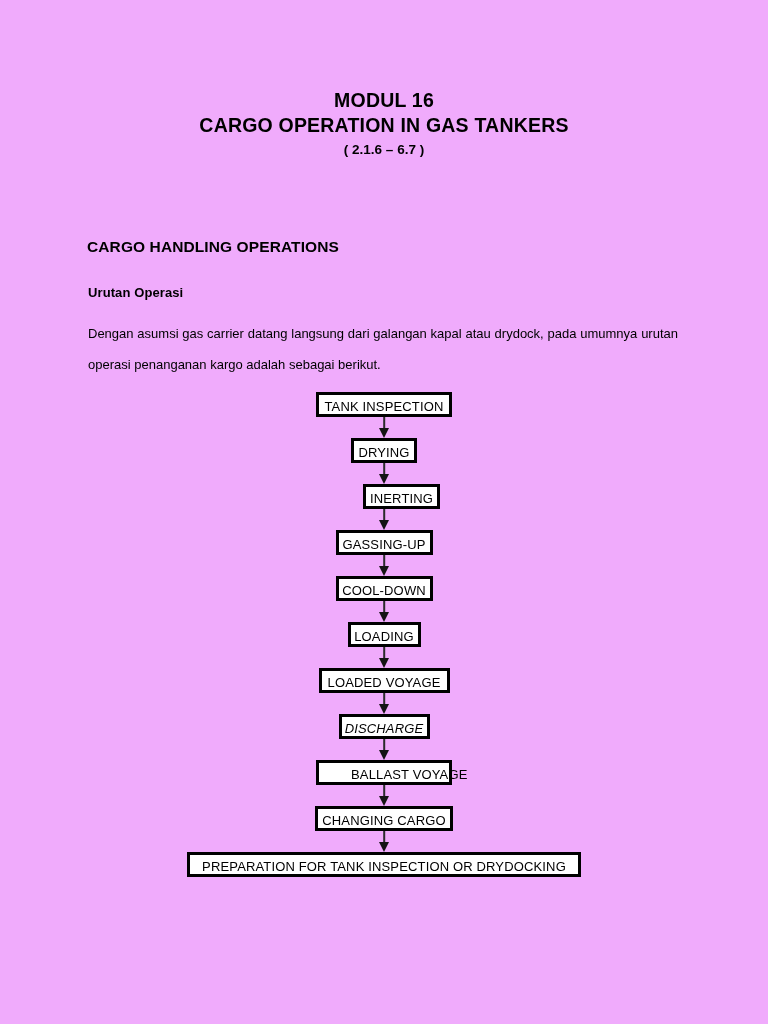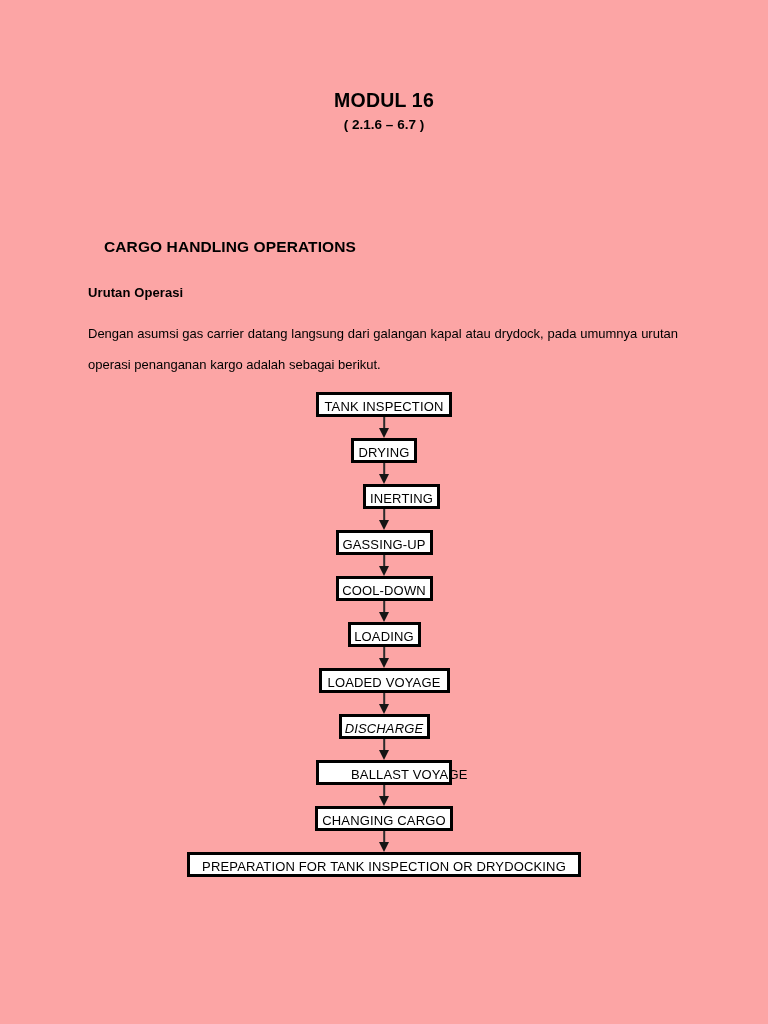--- a/index.html
+++ b/index.html
@@ -12,21 +12,21 @@
     height: 1024px;
     position: relative;
     font-family: "Liberation Sans", sans-serif;
     color: #000000;
     overflow: hidden;
   }
 
   .page {
     position: absolute;
     inset: 0;
-    background: #fca5a5;
+    background: #f0abfc;
   }
 
   
   .title-block {
     position: absolute;
     top: 88px;
     left: 0;
     width: 768px;
     text-align: center;
   }
@@ -46,21 +46,21 @@
     font-size: 13.5px;
     font-weight: bold;
     line-height: 22px;
     margin-top: 1px;
   }
 
   
   .section-heading {
     position: absolute;
     top: 238px;
-    left: 104px;
+    left: 87px;
     font-size: 15.5px;
     font-weight: bold;
     letter-spacing: 0.1px;
   }
   .sub-heading {
     position: absolute;
     top: 285px;
     left: 88px;
     font-size: 13px;
     font-weight: bold;
@@ -129,20 +129,21 @@
     border-top: 10px solid #141414;
   }
 </style>
 </head>
 <body>
 
 <div class="page">
 
   <div class="title-block">
     <div class="title-line1">MODUL 16</div>
+    <div class="title-line2">CARGO OPERATION IN GAS TANKERS</div>
     <div class="title-sub">( 2.1.6 – 6.7 )</div>
   </div>
 
   <div class="section-heading">CARGO HANDLING OPERATIONS</div>
 
   <div class="sub-heading">Urutan Operasi</div>
 
   <div class="paragraph">Dengan asumsi gas carrier datang langsung dari galangan kapal atau drydock, pada umumnya urutan operasi penanganan kargo adalah sebagai berikut.</div>
 
   <div class="flow" id="flow-root">

